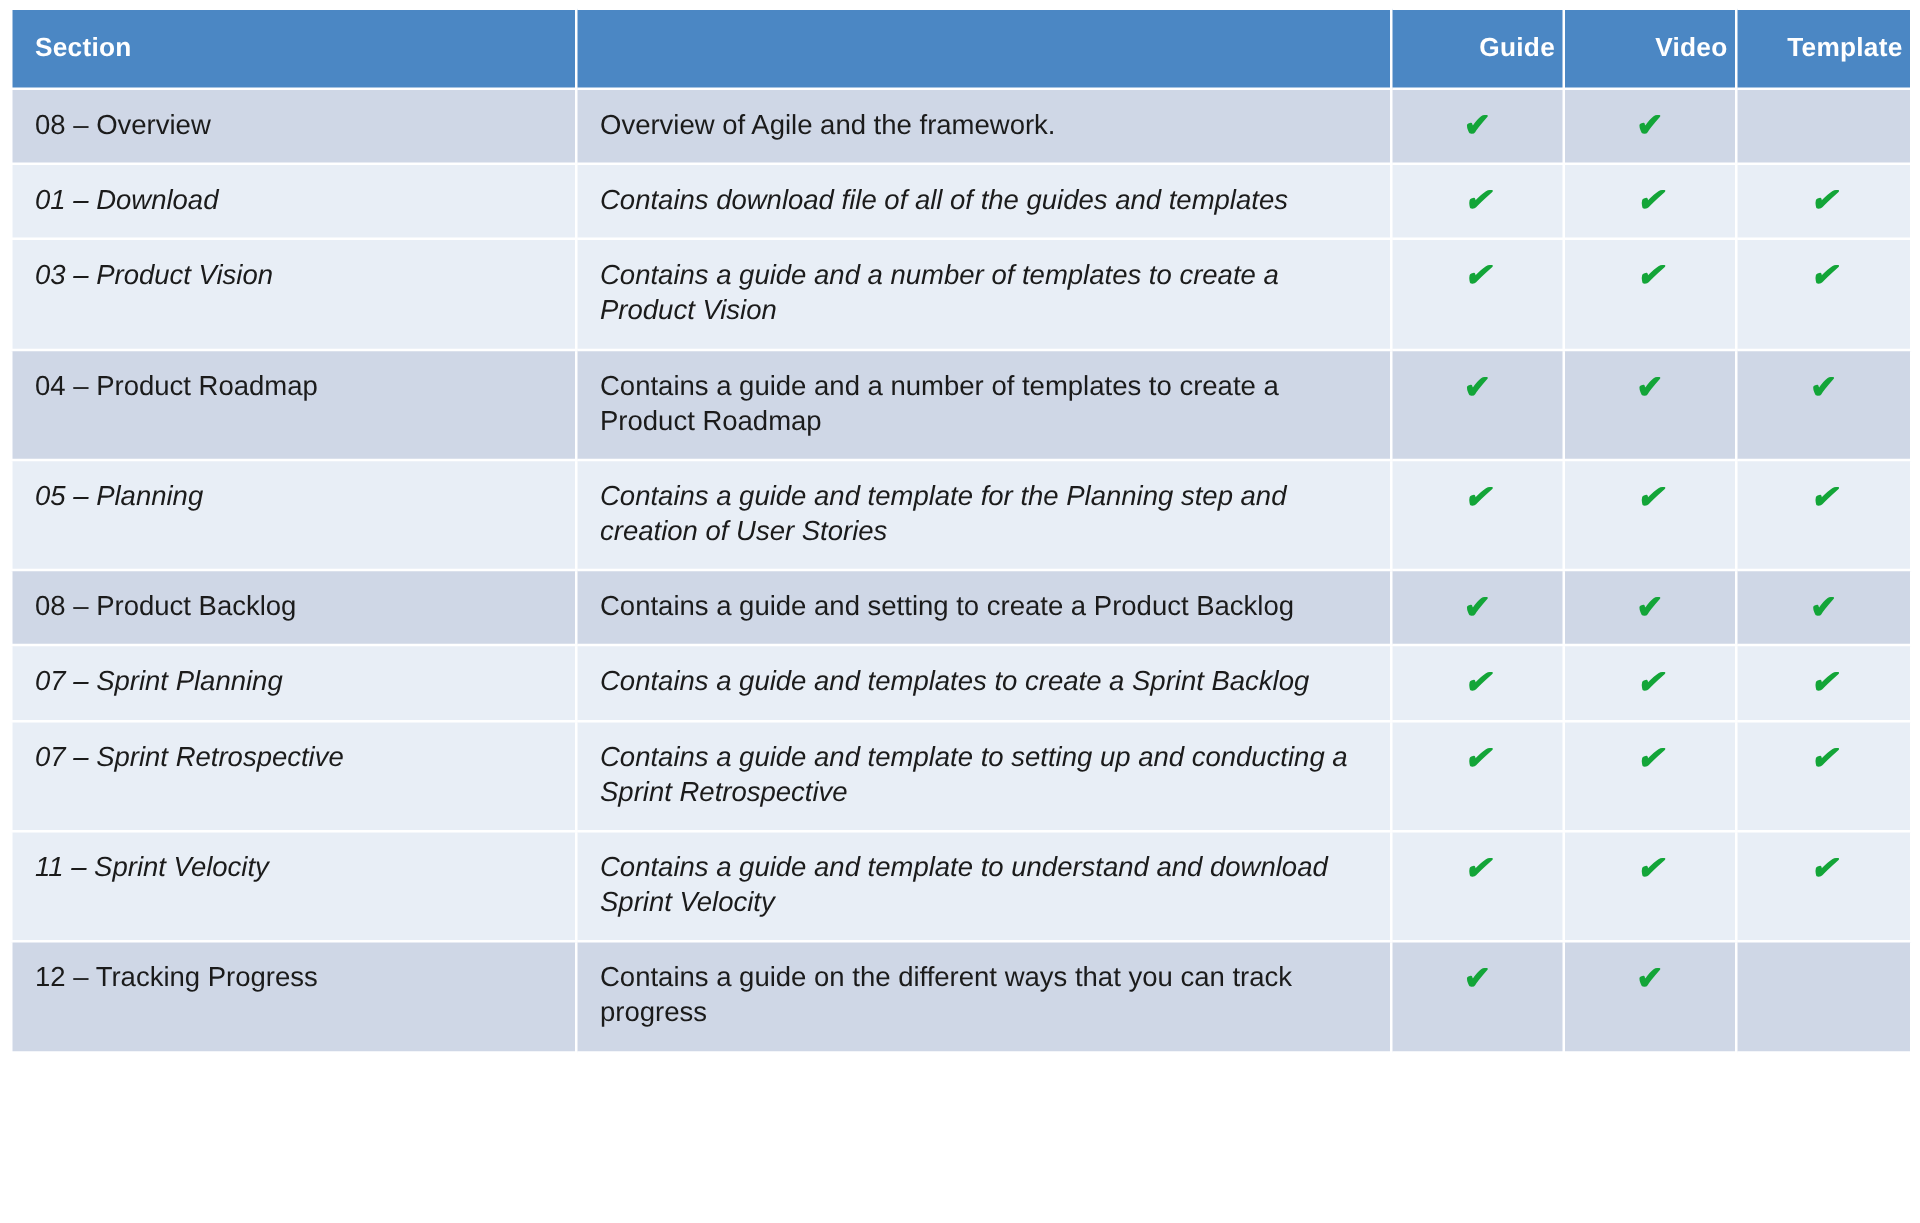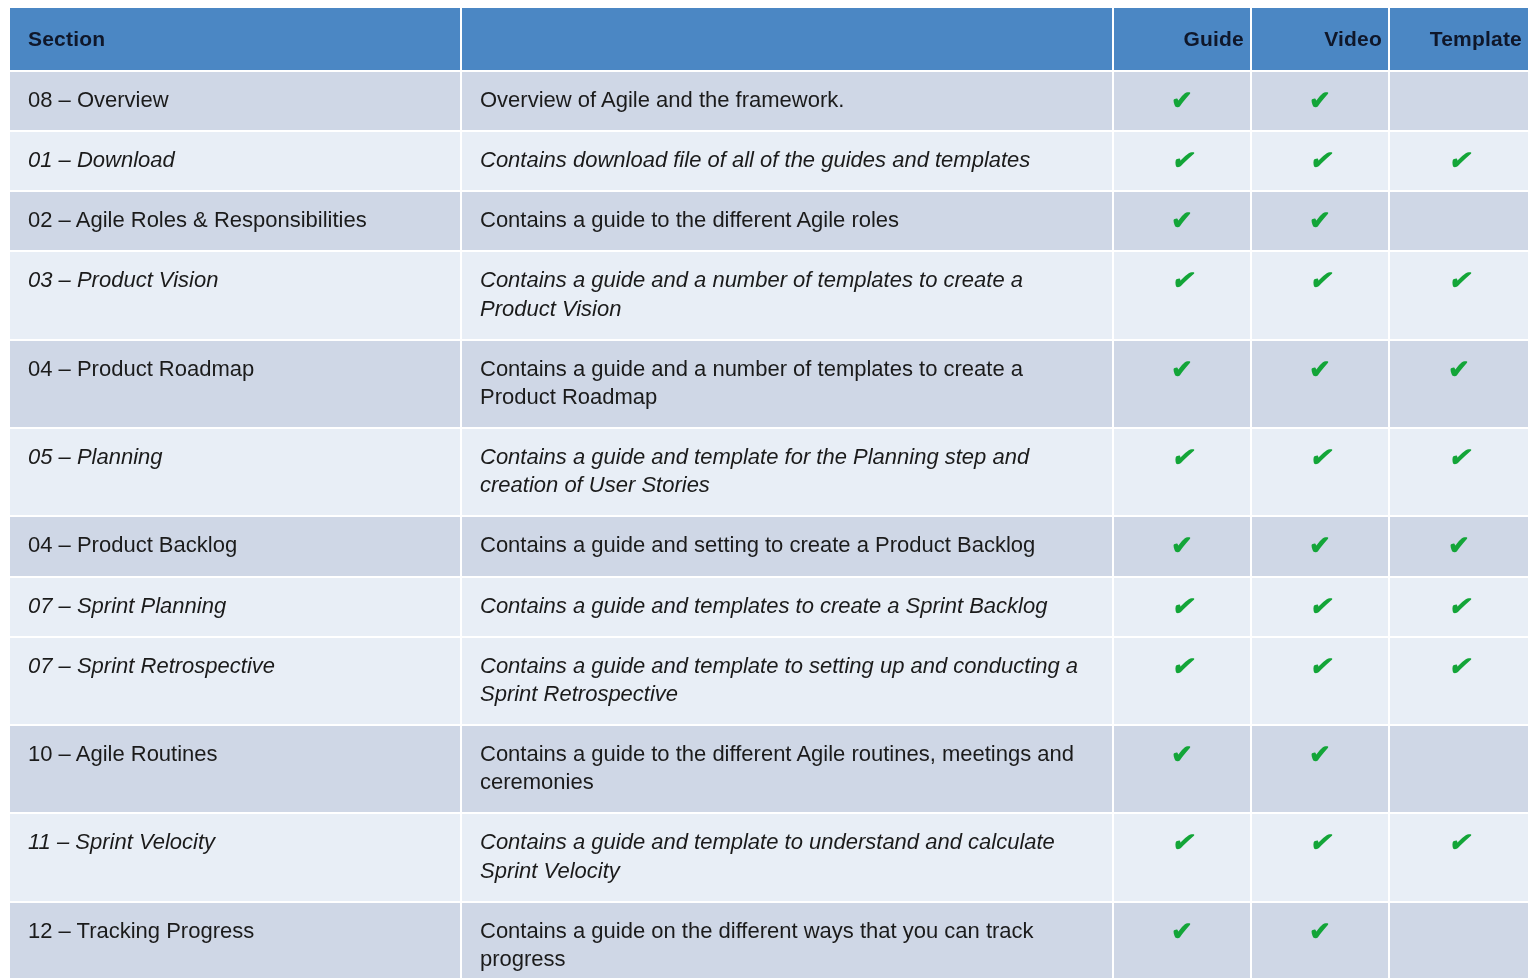--- a/index.html
+++ b/index.html
@@ -26,21 +26,21 @@
     table-layout: fixed;
   }
   table.matrix col.c-section   { width: 452px; }
   table.matrix col.c-desc      { width: 652px; }
   table.matrix col.c-guide     { width: 138px; }
   table.matrix col.c-video     { width: 138px; }
   table.matrix col.c-template  { width: 140px; }
 
   thead th {
     background: #4b87c4;
-    color: #0f172a;
+    color: #ffffff;
     font-size: 21px;
     font-weight: bold;
     height: 62px;
     padding: 0 18px;
     border: 2px solid #ffffff;
     text-align: left;
     vertical-align: middle;
     letter-spacing: 0.2px;
   }
   thead th.center {
@@ -104,27 +104,20 @@
           <td class="mark"><span class="check">✔</span></td>
           <td class="mark"><span class="check hidden"></span></td>
         </tr>
         <tr class="even">
           <td class="section-cell">01 – Download</td>
           <td>Contains download file of all of the guides and templates</td>
           <td class="mark"><span class="check">✔</span></td>
           <td class="mark"><span class="check">✔</span></td>
           <td class="mark"><span class="check">✔</span></td>
         </tr>
-        <tr class="odd">
-          <td class="section-cell">02 – Agile Roles &amp; Responsibilities</td>
-          <td>Contains a guide to the different Agile roles</td>
-          <td class="mark"><span class="check">✔</span></td>
-          <td class="mark"><span class="check">✔</span></td>
-          <td class="mark"><span class="check hidden"></span></td>
-        </tr>
         <tr class="even">
           <td class="section-cell">03 – Product Vision</td>
           <td>Contains a guide and a number of templates to create a Product Vision</td>
           <td class="mark"><span class="check">✔</span></td>
           <td class="mark"><span class="check">✔</span></td>
           <td class="mark"><span class="check">✔</span></td>
         </tr>
         <tr class="odd">
           <td class="section-cell">04 – Product Roadmap</td>
           <td>Contains a guide and a number of templates to create a Product Roadmap</td>
@@ -133,50 +126,43 @@
           <td class="mark"><span class="check">✔</span></td>
         </tr>
         <tr class="even">
           <td class="section-cell">05 – Planning</td>
           <td>Contains a guide and template for the Planning step and creation of User Stories</td>
           <td class="mark"><span class="check">✔</span></td>
           <td class="mark"><span class="check">✔</span></td>
           <td class="mark"><span class="check">✔</span></td>
         </tr>
         <tr class="odd">
-          <td class="section-cell">04 – Product Backlog</td>
+          <td class="section-cell">08 – Product Backlog</td>
           <td>Contains a guide and setting to create a Product Backlog</td>
           <td class="mark"><span class="check">✔</span></td>
           <td class="mark"><span class="check">✔</span></td>
           <td class="mark"><span class="check">✔</span></td>
         </tr>
         <tr class="even">
           <td class="section-cell">07 – Sprint Planning</td>
           <td>Contains a guide and templates to create a Sprint Backlog</td>
           <td class="mark"><span class="check">✔</span></td>
           <td class="mark"><span class="check">✔</span></td>
           <td class="mark"><span class="check">✔</span></td>
         </tr>
         <tr class="even">
           <td class="section-cell">07 – Sprint Retrospective</td>
           <td>Contains a guide and template to setting up and conducting a Sprint Retrospective</td>
           <td class="mark"><span class="check">✔</span></td>
           <td class="mark"><span class="check">✔</span></td>
           <td class="mark"><span class="check">✔</span></td>
         </tr>
-        <tr class="odd">
-          <td class="section-cell">10 – Agile Routines</td>
-          <td>Contains a guide to the different Agile routines, meetings and ceremonies</td>
-          <td class="mark"><span class="check">✔</span></td>
-          <td class="mark"><span class="check">✔</span></td>
-          <td class="mark"><span class="check hidden"></span></td>
-        </tr>
         <tr class="even">
           <td class="section-cell">11 – Sprint Velocity</td>
-          <td>Contains a guide and template to understand and calculate Sprint Velocity</td>
+          <td>Contains a guide and template to understand and download Sprint Velocity</td>
           <td class="mark"><span class="check">✔</span></td>
           <td class="mark"><span class="check">✔</span></td>
           <td class="mark"><span class="check">✔</span></td>
         </tr>
         <tr class="odd">
           <td class="section-cell">12 – Tracking Progress</td>
           <td>Contains a guide on the different ways that you can track progress</td>
           <td class="mark"><span class="check">✔</span></td>
           <td class="mark"><span class="check">✔</span></td>
           <td class="mark"><span class="check hidden"></span></td>

